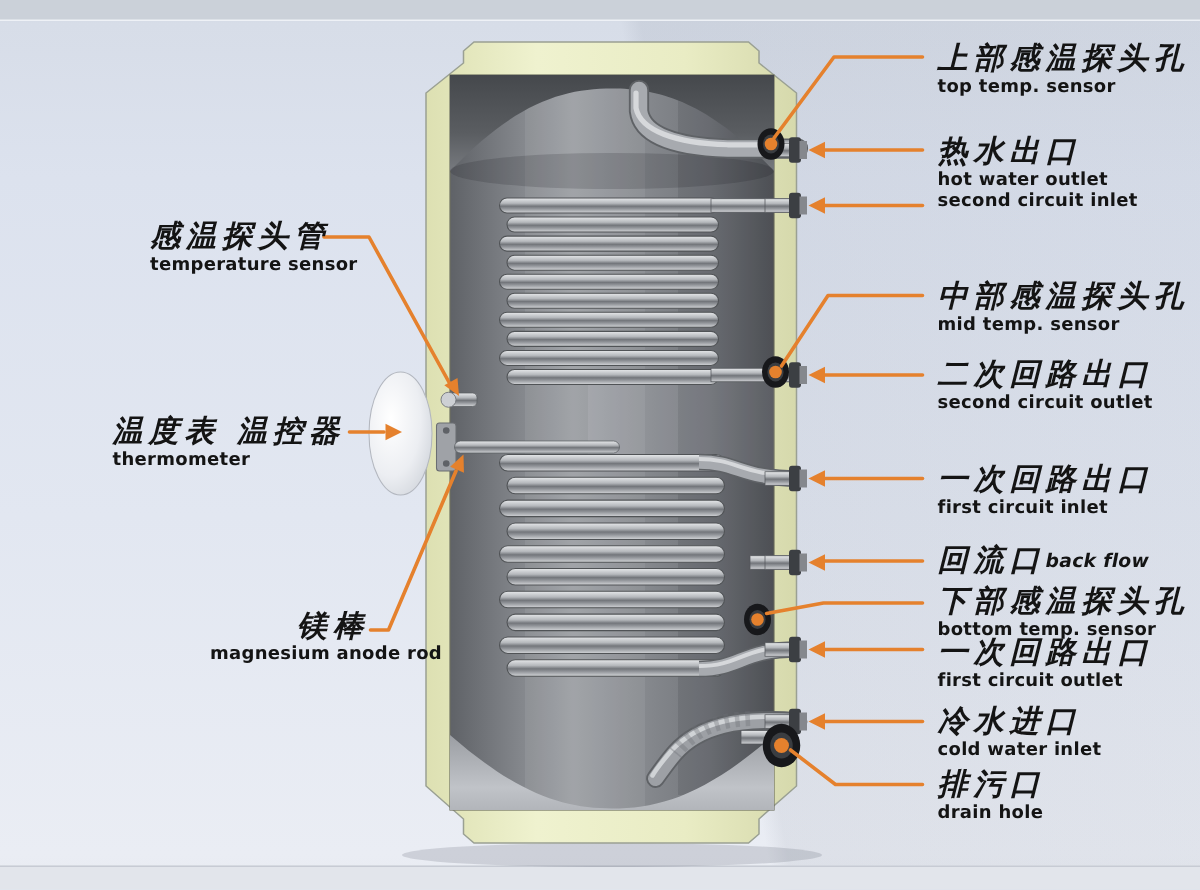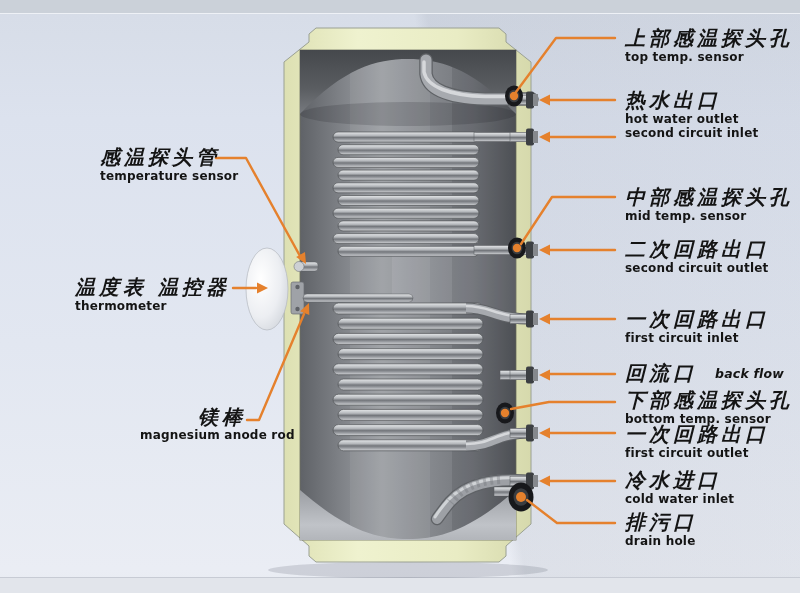--- a/index.html
+++ b/index.html
@@ -8,21 +8,21 @@
   .bg{position:absolute;inset:0;
       background:linear-gradient(180deg,#cfd5de 0px,#d7dde8 16px,#dce2ee 20%,#e2e7f1 58%,#eaedf4 96%,#e8ebf1 100%);}
   .bg-topband{position:absolute;top:0;left:0;width:800px;height:13px;background:#cbd1d9;border-bottom:1px solid #eef1f6;}
   .bg-diag{position:absolute;inset:0;
       background:linear-gradient(80deg,rgba(0,0,0,0) 57%,rgba(70,80,98,0.08) 58.5%,rgba(70,80,98,0.05) 100%);}
   .floor{position:absolute;left:0;top:577px;width:800px;height:16px;background:#e2e5eb;border-top:1px solid #c7cbd4;}
   svg.art{position:absolute;left:0;top:0;}
   .lbl{position:absolute;color:#141414;}
   .lbl .zh{font-size:20px;font-weight:bold;letter-spacing:4px;line-height:23px;white-space:nowrap;font-style:italic;}
   .lbl .en{font-size:12px;font-weight:bold;letter-spacing:0.2px;line-height:14px;white-space:nowrap;}
-  .lbl.row{display:flex;align-items:center;gap:18px;}
+  .lbl.row{display:flex;align-items:center;}
   .lbl.row .en{font-size:12.5px;font-style:italic;}
 </style>
 </head>
 <body>
 
 <div class="stage">
   <div class="bg"></div>
   <div class="bg-diag"></div>
   <div class="bg-topband"></div>
   <div class="floor"></div>

